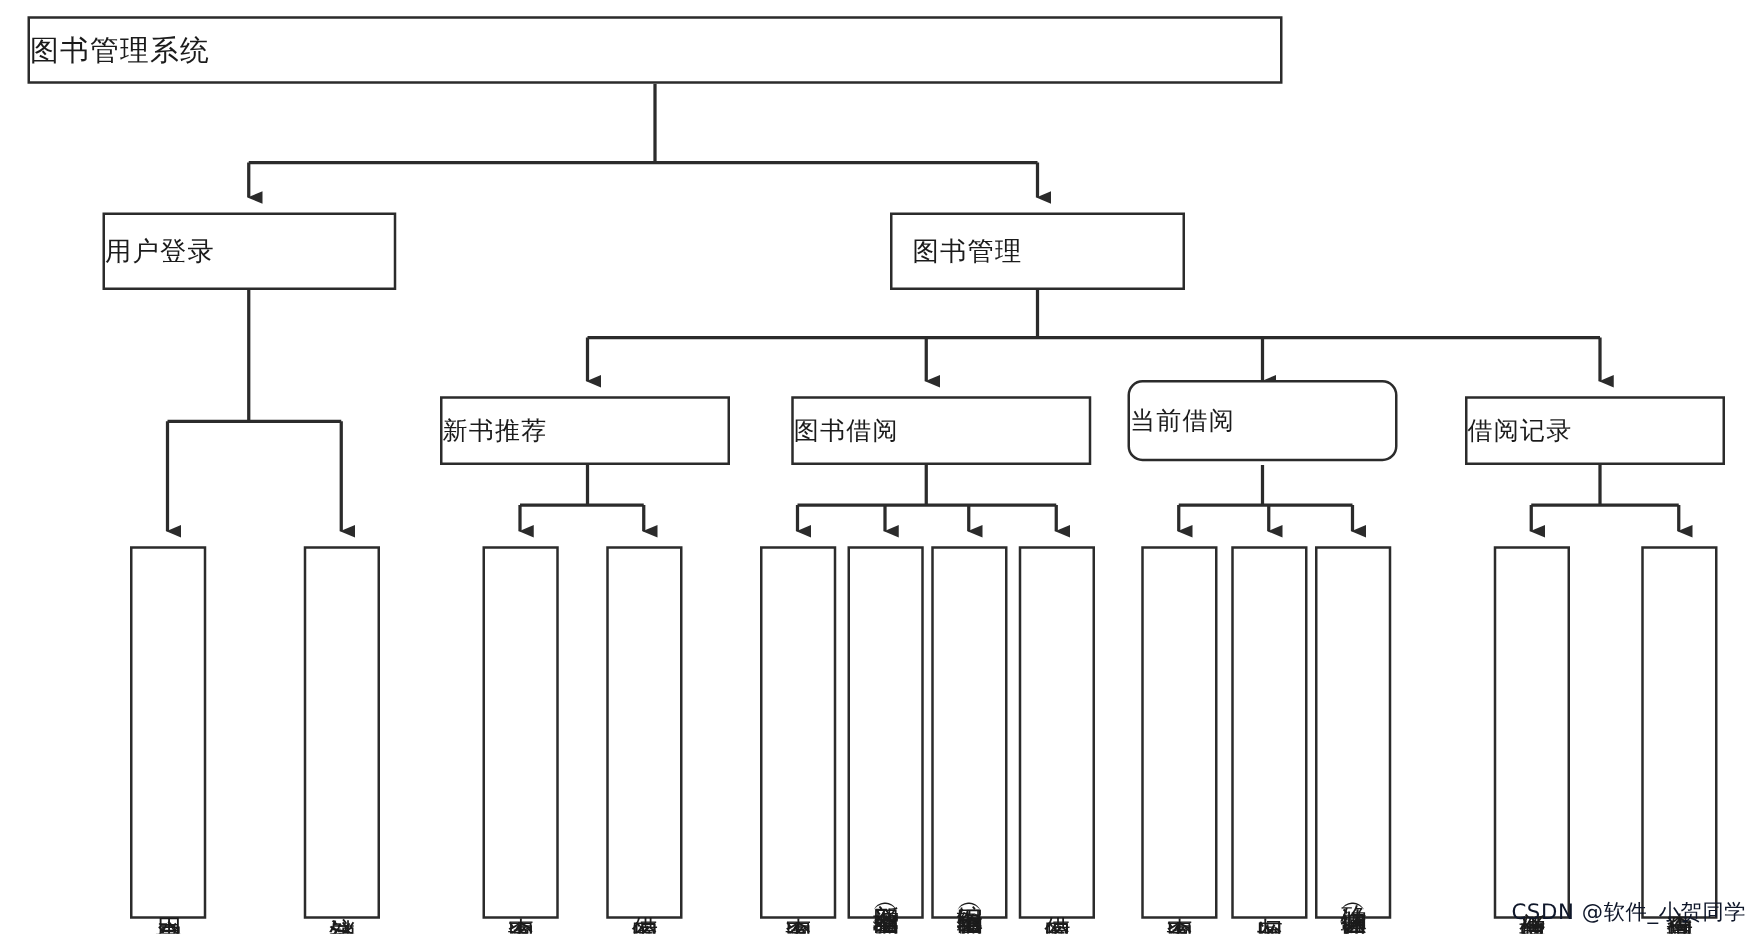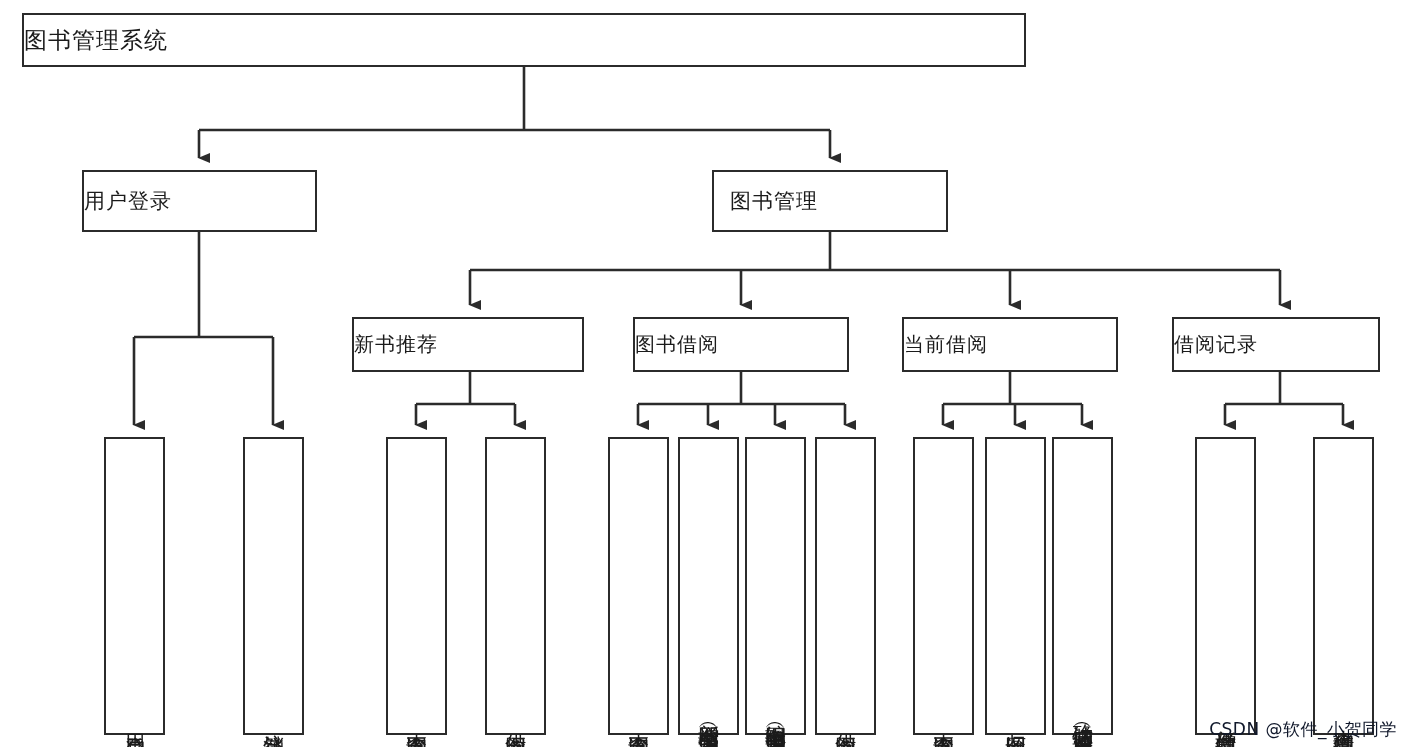--- a/index.html
+++ b/index.html
@@ -134,24 +134,24 @@
   <div class="node lvl2" style="left: 82px; top: 170px; width: 235px; height: 62px;">
     <span>用户登录</span>
   </div>
   <div class="node lvl2" style="left: 712px; top: 170px; width: 236px; height: 62px; padding-left: 16px;">
     <span>图书管理</span>
   </div>
 
   <div class="node lvl3" style="left: 352px; top: 317px; width: 232px; height: 55px;">
     <span>新书推荐</span>
   </div>
-  <div class="node lvl3" style="left: 633px; top: 317px; width: 216px; height: 55px;">
+  <div class="node lvl3" style="left: 633px; top: 317px; width: 240px; height: 55px;">
     <span>图书借阅</span>
   </div>
-  <div class="node lvl3" style="left: 902px; top: 317px; width: 216px; height: 55px;">
+  <div class="node lvl3" style="left: 902px; top: 304px; width: 216px; height: 65px; border-radius: 12px;">
     <span>当前借阅</span>
   </div>
   <div class="node lvl3" style="left: 1172px; top: 317px; width: 208px; height: 55px;">
     <span>借阅记录</span>
   </div>
 
   <div class="node leaf" style="left: 104px; top: 437px; width: 61px; height: 298px;">
     <span class="vtext">用户登录</span>
   </div>
   <div class="node leaf" style="left: 243px; top: 437px; width: 61px; height: 298px;">

